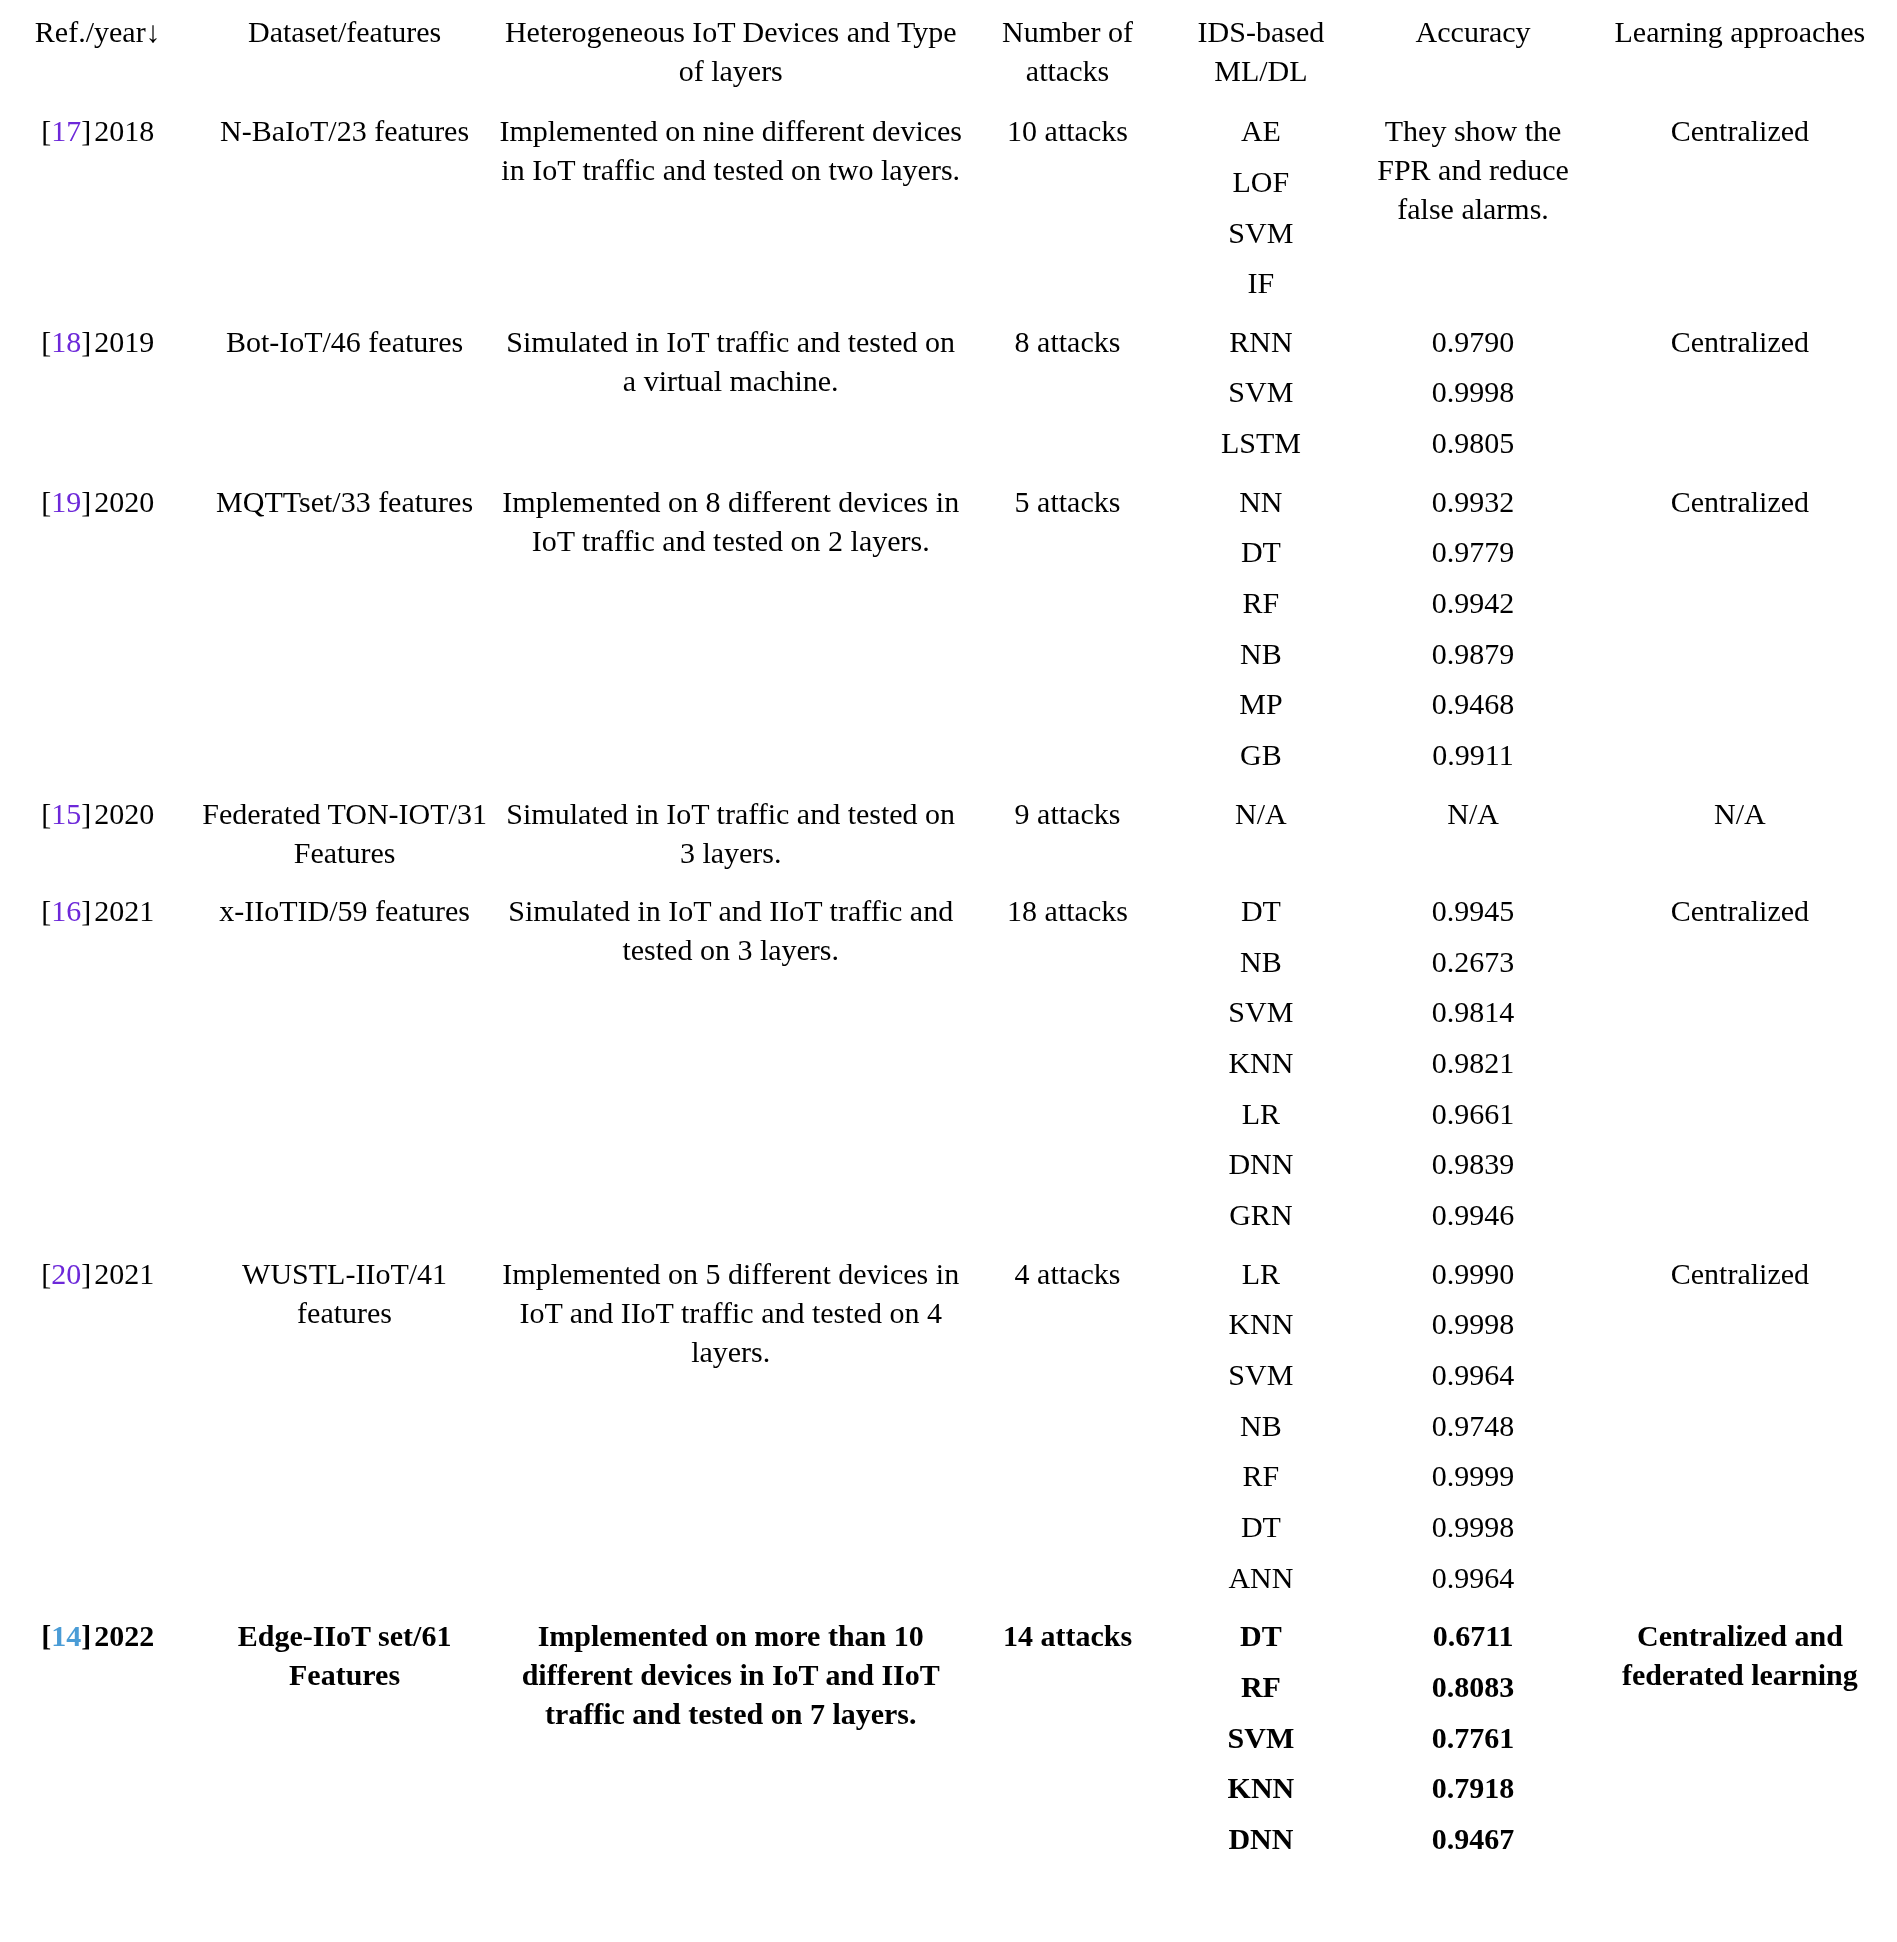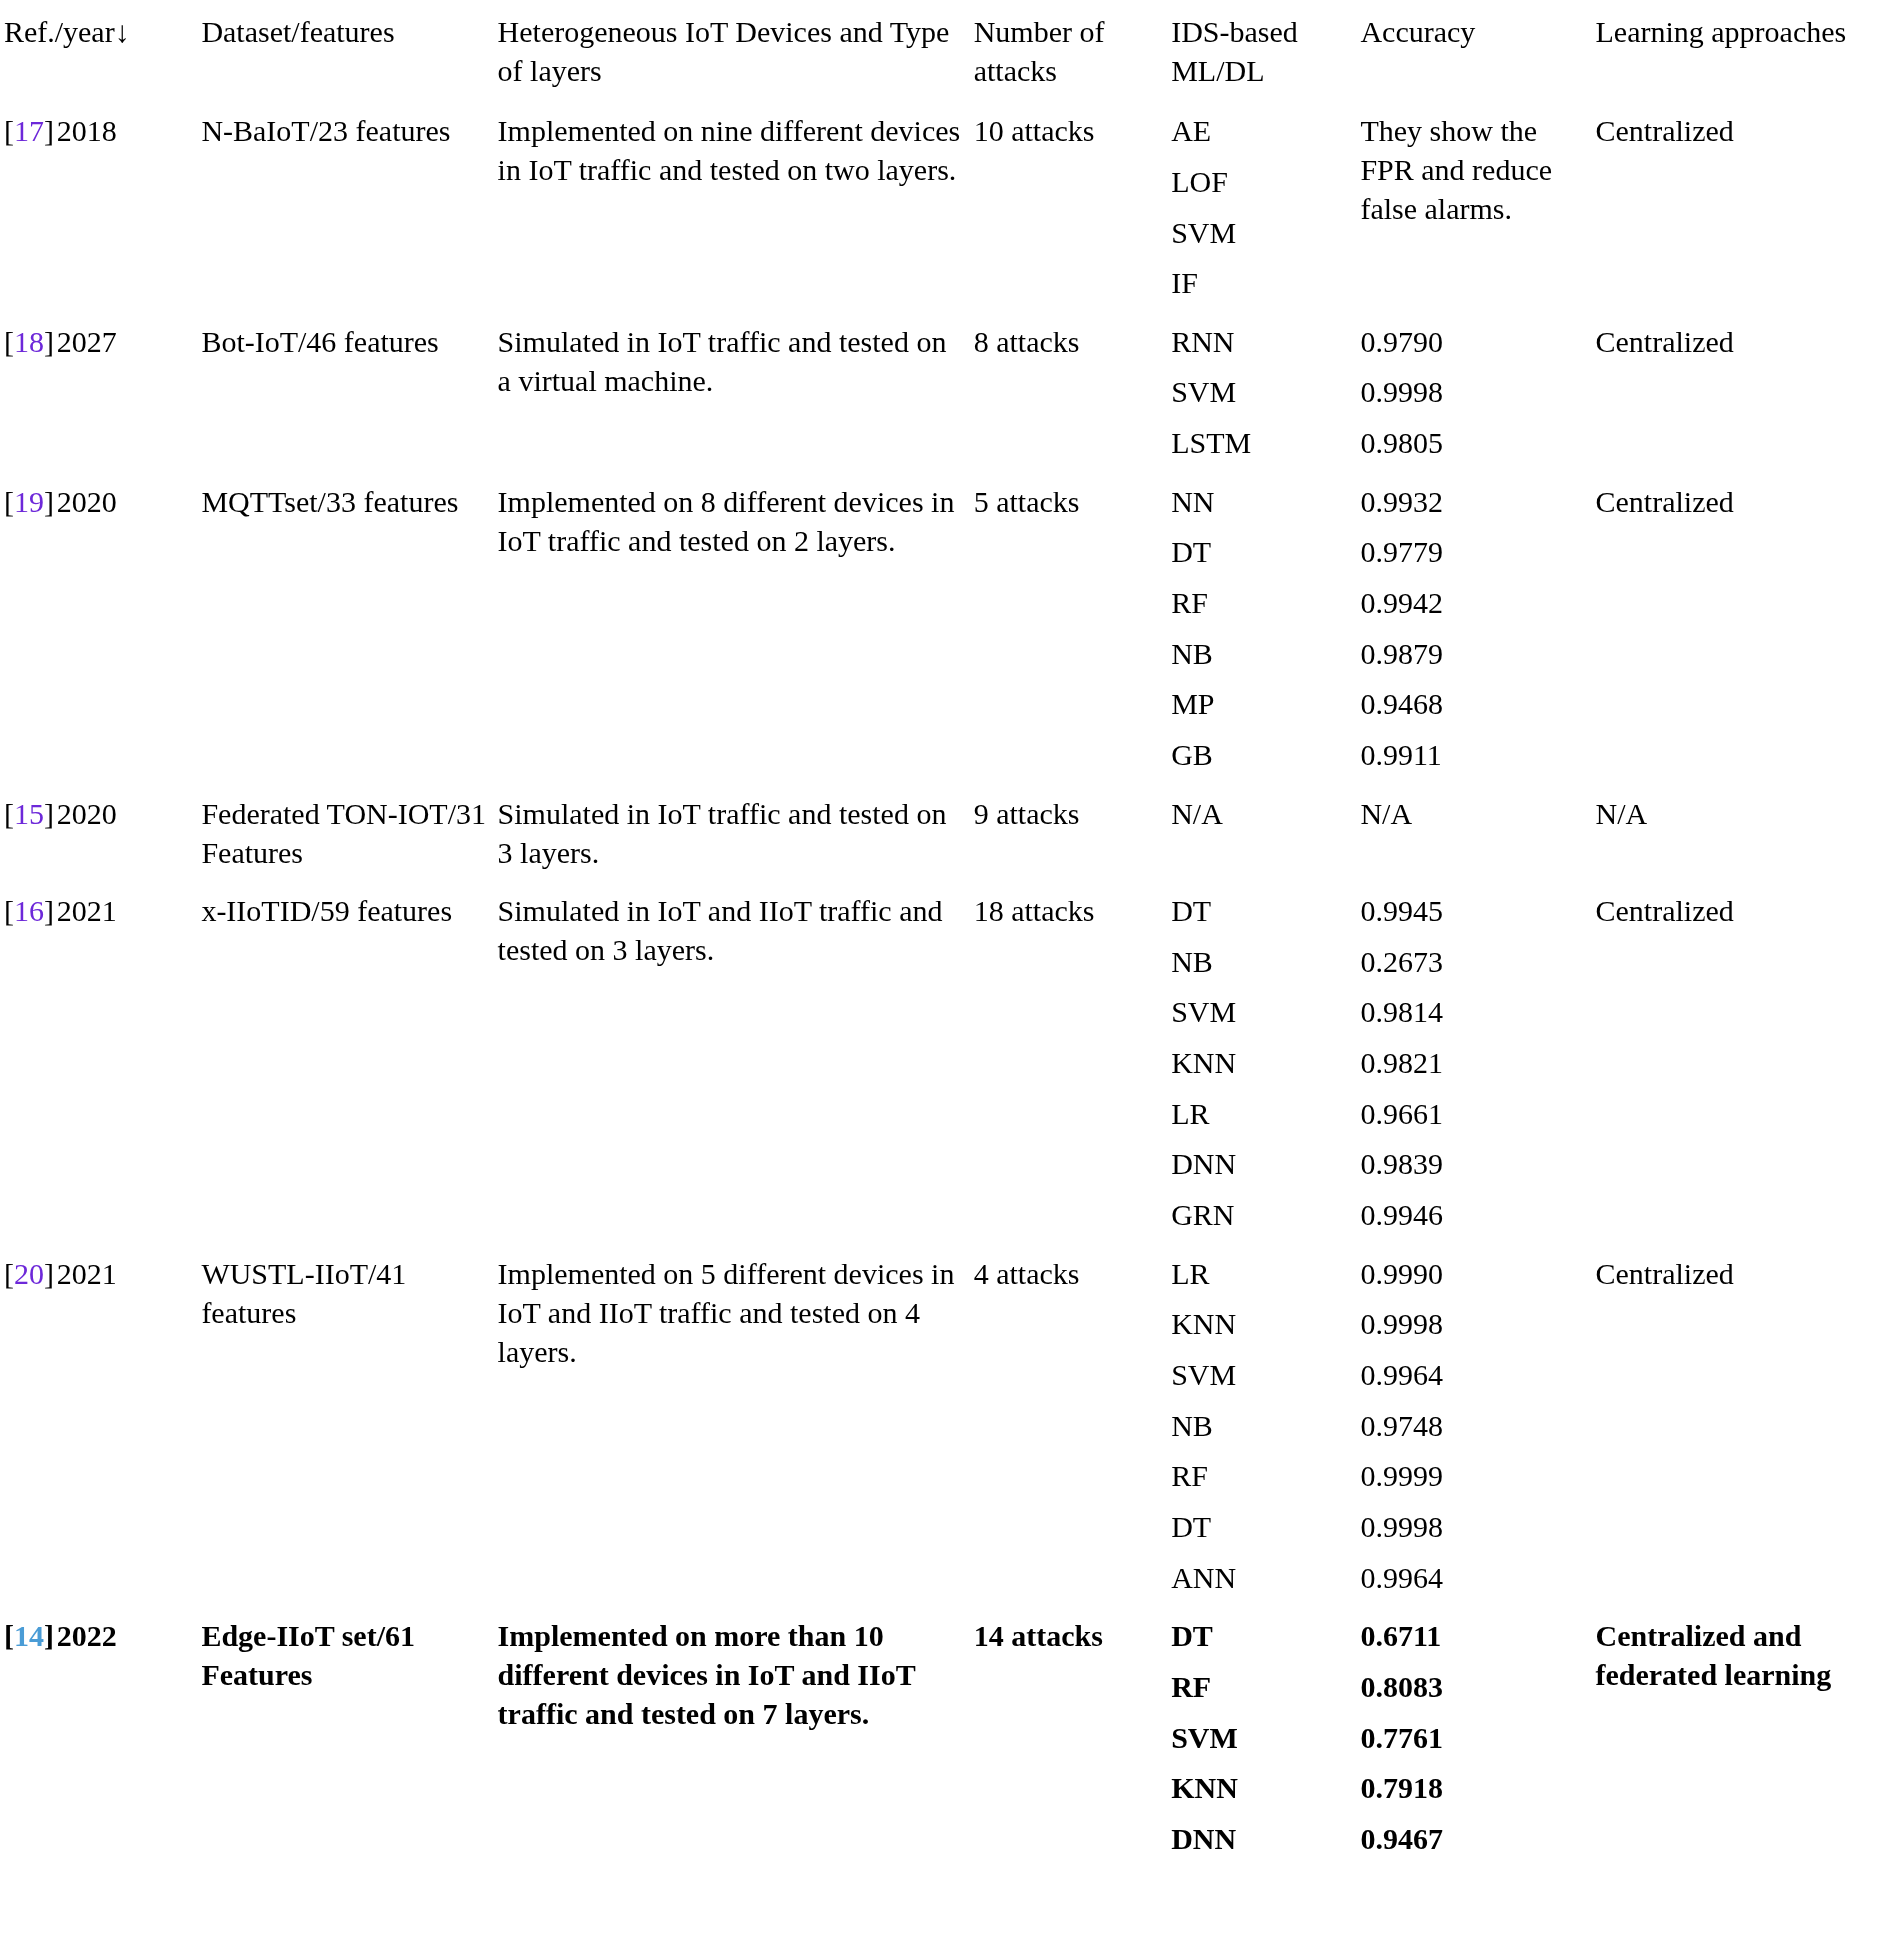--- a/index.html
+++ b/index.html
@@ -40,21 +40,21 @@
   
   table.tbl {
     width: 100%;
     border-collapse: collapse;
     table-layout: fixed;
     font-size: 30px;
     line-height: 1.30;
   }
   table.tbl td, table.tbl th {
     vertical-align: top;
-    text-align: left;
+    text-align: center;
     font-weight: normal;
     padding: 7.8px 9.8px 11.7px 0;
     border: 0;
   }
 
   
   .rule-top td   { border-top: 4.4px solid #000; }
   .rule-mid td   { border-top: 2.3px solid #000; }
   .rule-bot td   { border-bottom: 4.4px solid #000; }
 
@@ -129,21 +129,21 @@
               <div>AE</div>
               <div>LOF</div>
               <div>SVM</div>
               <div>IF</div>
             </div>
           </td>
           <td>They show the FPR and reduce false alarms.</td>
           <td>Centralized</td>
         </tr>
         <tr class="rule-mid">
-          <td class="ref-cell"><span class="cite">[<span class="num">18</span>]</span><span class="year">2027</span></td>
+          <td class="ref-cell"><span class="cite">[<span class="num">18</span>]</span><span class="year">2019</span></td>
           <td>Bot-IoT/46 features</td>
           <td>Simulated in IoT traffic and tested on a virtual machine.</td>
           <td>8 attacks</td>
           <td>
             <div class="stack">
               <div>RNN</div>
               <div>SVM</div>
               <div>LSTM</div>
             </div>
           </td>

